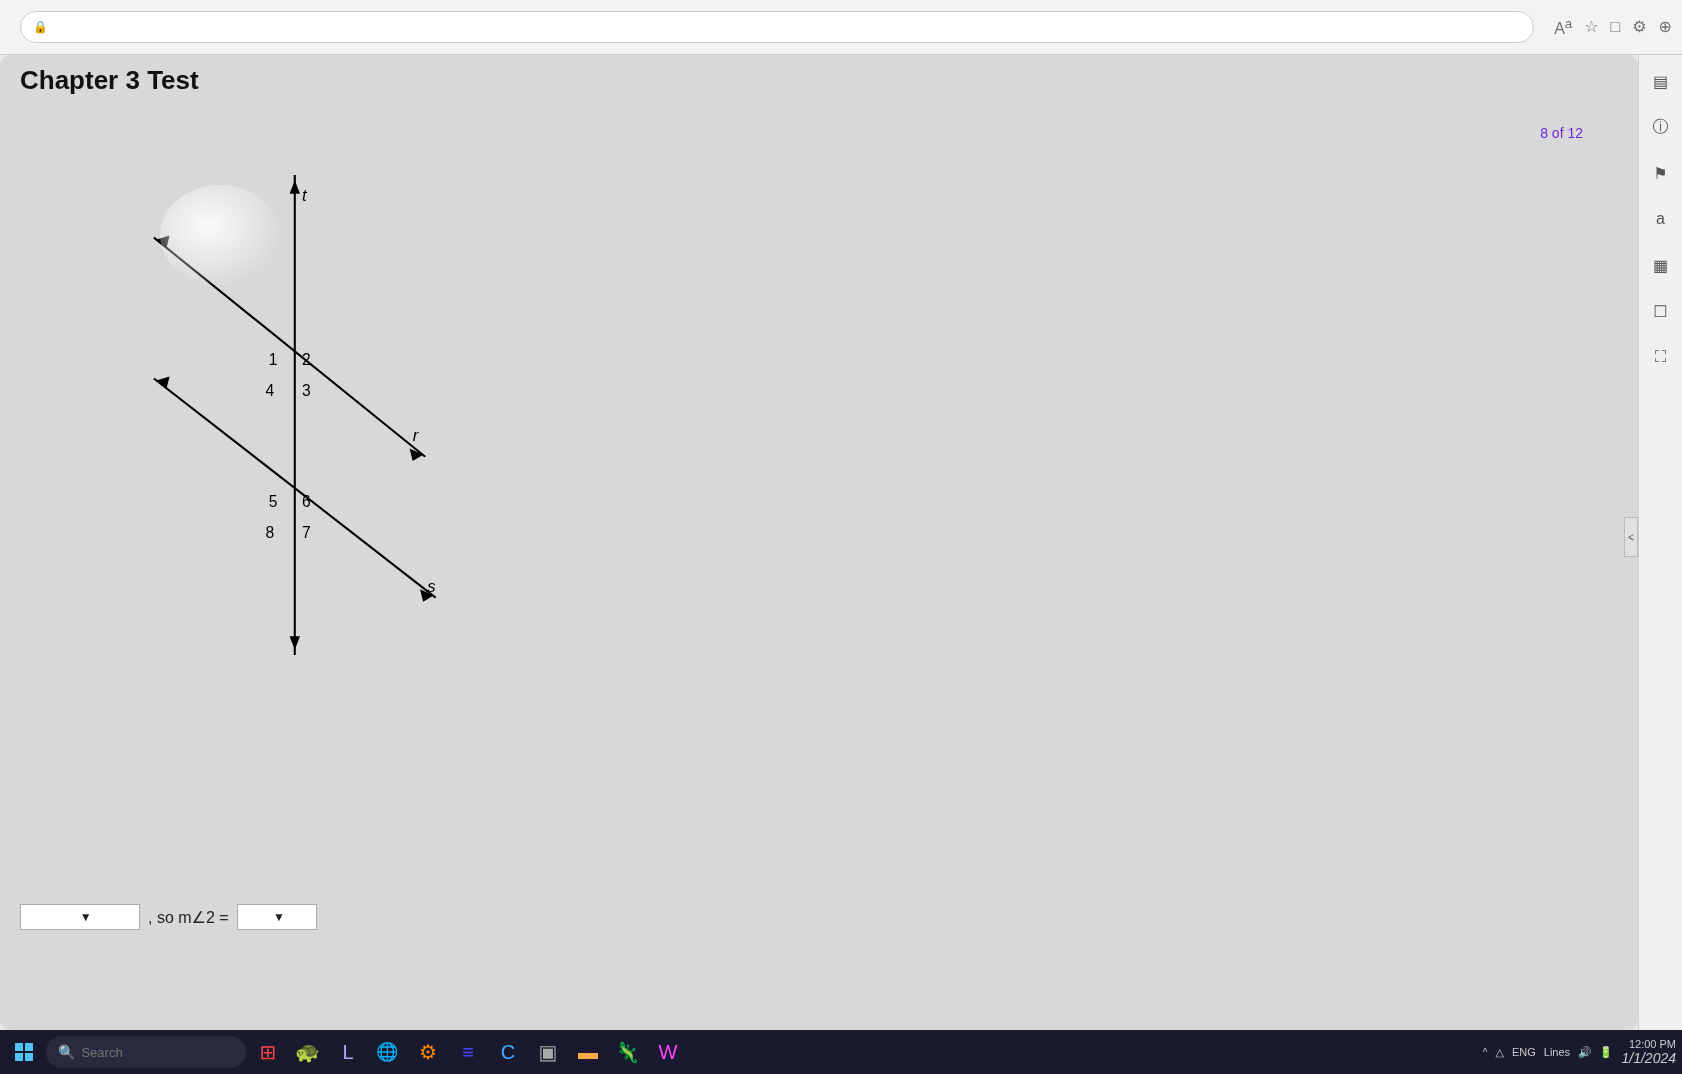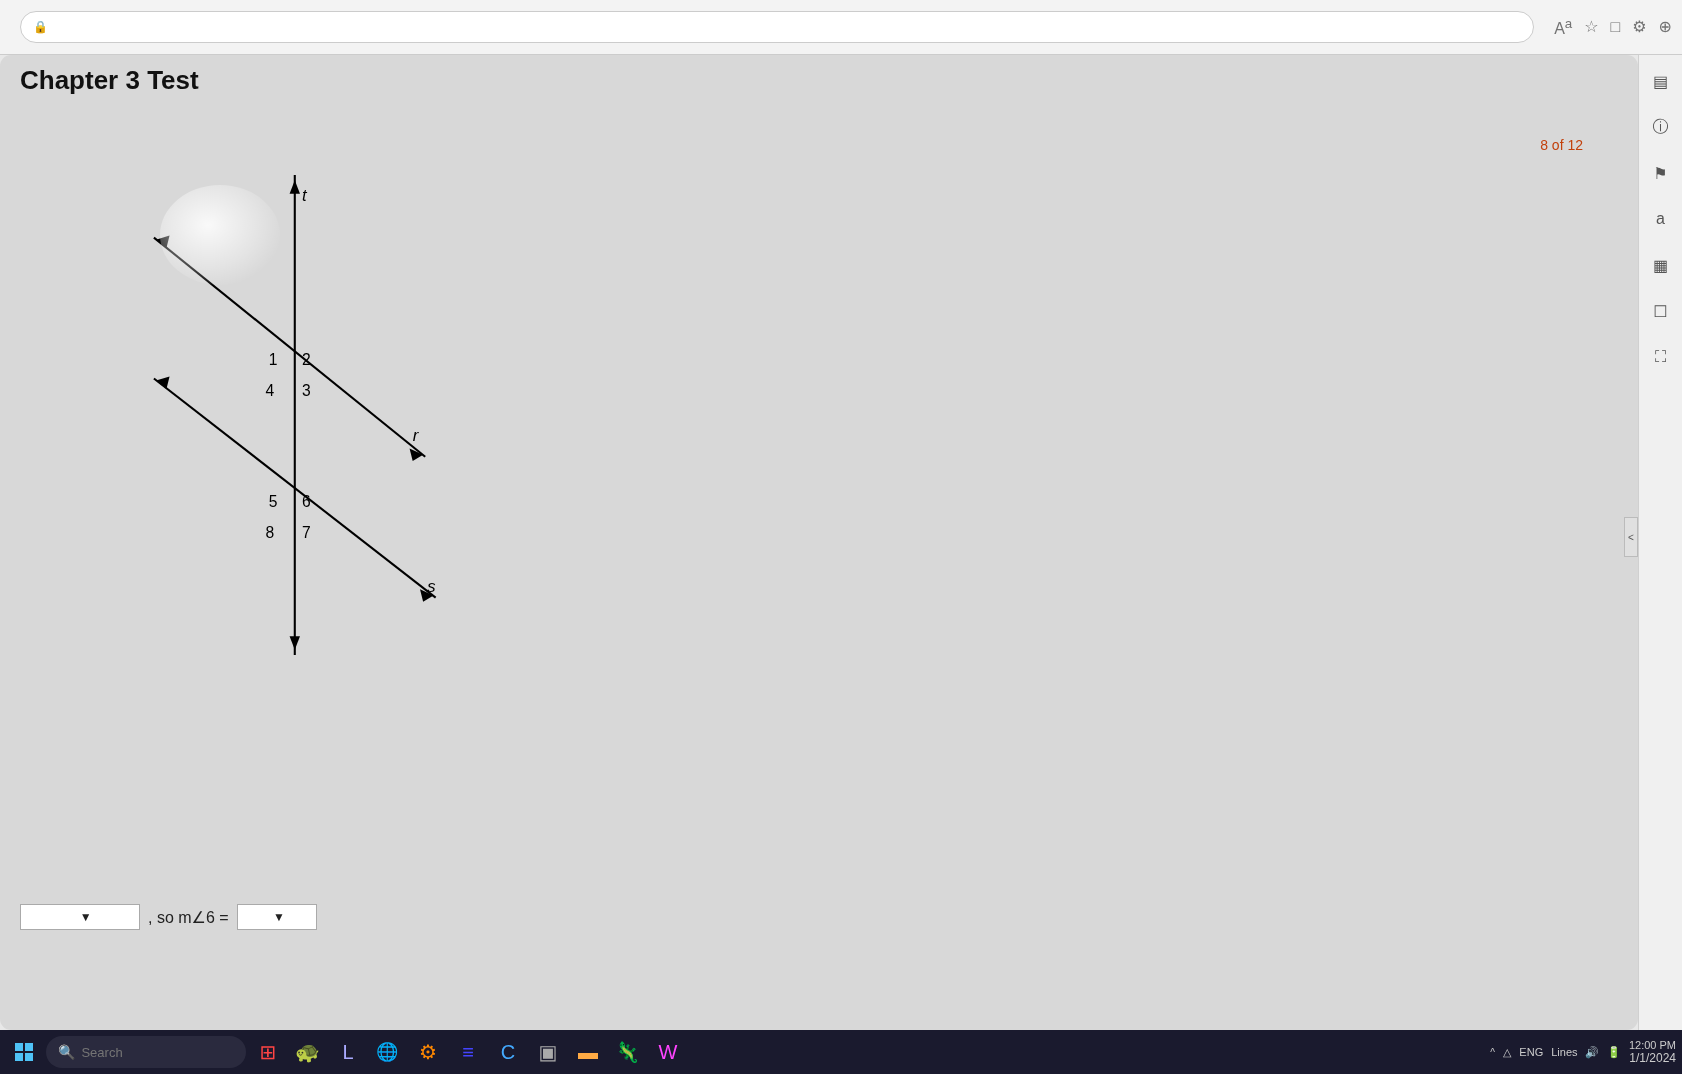--- a/index.html
+++ b/index.html
@@ -87,24 +87,24 @@
       display: flex;
       align-items: center;
       justify-content: center;
       width: 28px;
       height: 28px;
     }
 
     
     .page-number {
       position: absolute;
-      top: 82px;
+      top: 70px;
       right: 55px;
       font-size: 14px;
-      color: #c2410c;
+      color: #6d28d9;
       text-align: right;
     }
 
     
     .main-content {
       position: absolute;
       top: 55px;
       left: 0;
       right: 44px;
       bottom: 44px;
@@ -379,21 +379,21 @@
       <text x="127" y="348" font-size="15" fill="black">8</text>
     </svg>
   </div>
 
 
   <div class="answer-area">
     <div class="answer-dropdown">
       <span>&nbsp;&nbsp;&nbsp;&nbsp;&nbsp;&nbsp;&nbsp;&nbsp;&nbsp;&nbsp;&nbsp;&nbsp;</span>
       <span class="answer-dropdown-arrow">▼</span>
     </div>
-    <span>, so m∠6 =</span>
+    <span>, so m∠2 =</span>
     <div class="answer-input-dropdown">
       <span>&nbsp;&nbsp;&nbsp;&nbsp;&nbsp;&nbsp;</span>
       <span class="answer-dropdown-arrow">▼</span>
     </div>
   </div>
 
 </div>
 
 <div class="right-sidebar">
   <div class="sidebar-icon">▤</div>
@@ -441,16 +441,16 @@
 
   <div class="taskbar-tray">
     <span class="taskbar-chevron">^</span>
     <span class="taskbar-tray-item">△</span>
     <span class="taskbar-tray-item">ENG</span>
     <span class="taskbar-tray-item">Lines</span>
     <span class="taskbar-tray-item">🔊</span>
     <span class="taskbar-tray-item">🔋</span>
     <div class="taskbar-time">
       <div style="font-size:11px;color:#ccc;">12:00 PM</div>
-      <div style="font-size:12px;color:#ccc;">1/1/2024</div>
+      <div style="font-size:14px;color:#ccc;font-style:italic;">1/1/2024</div>
     </div>
   </div>
 </div>
 
 </body></html>

